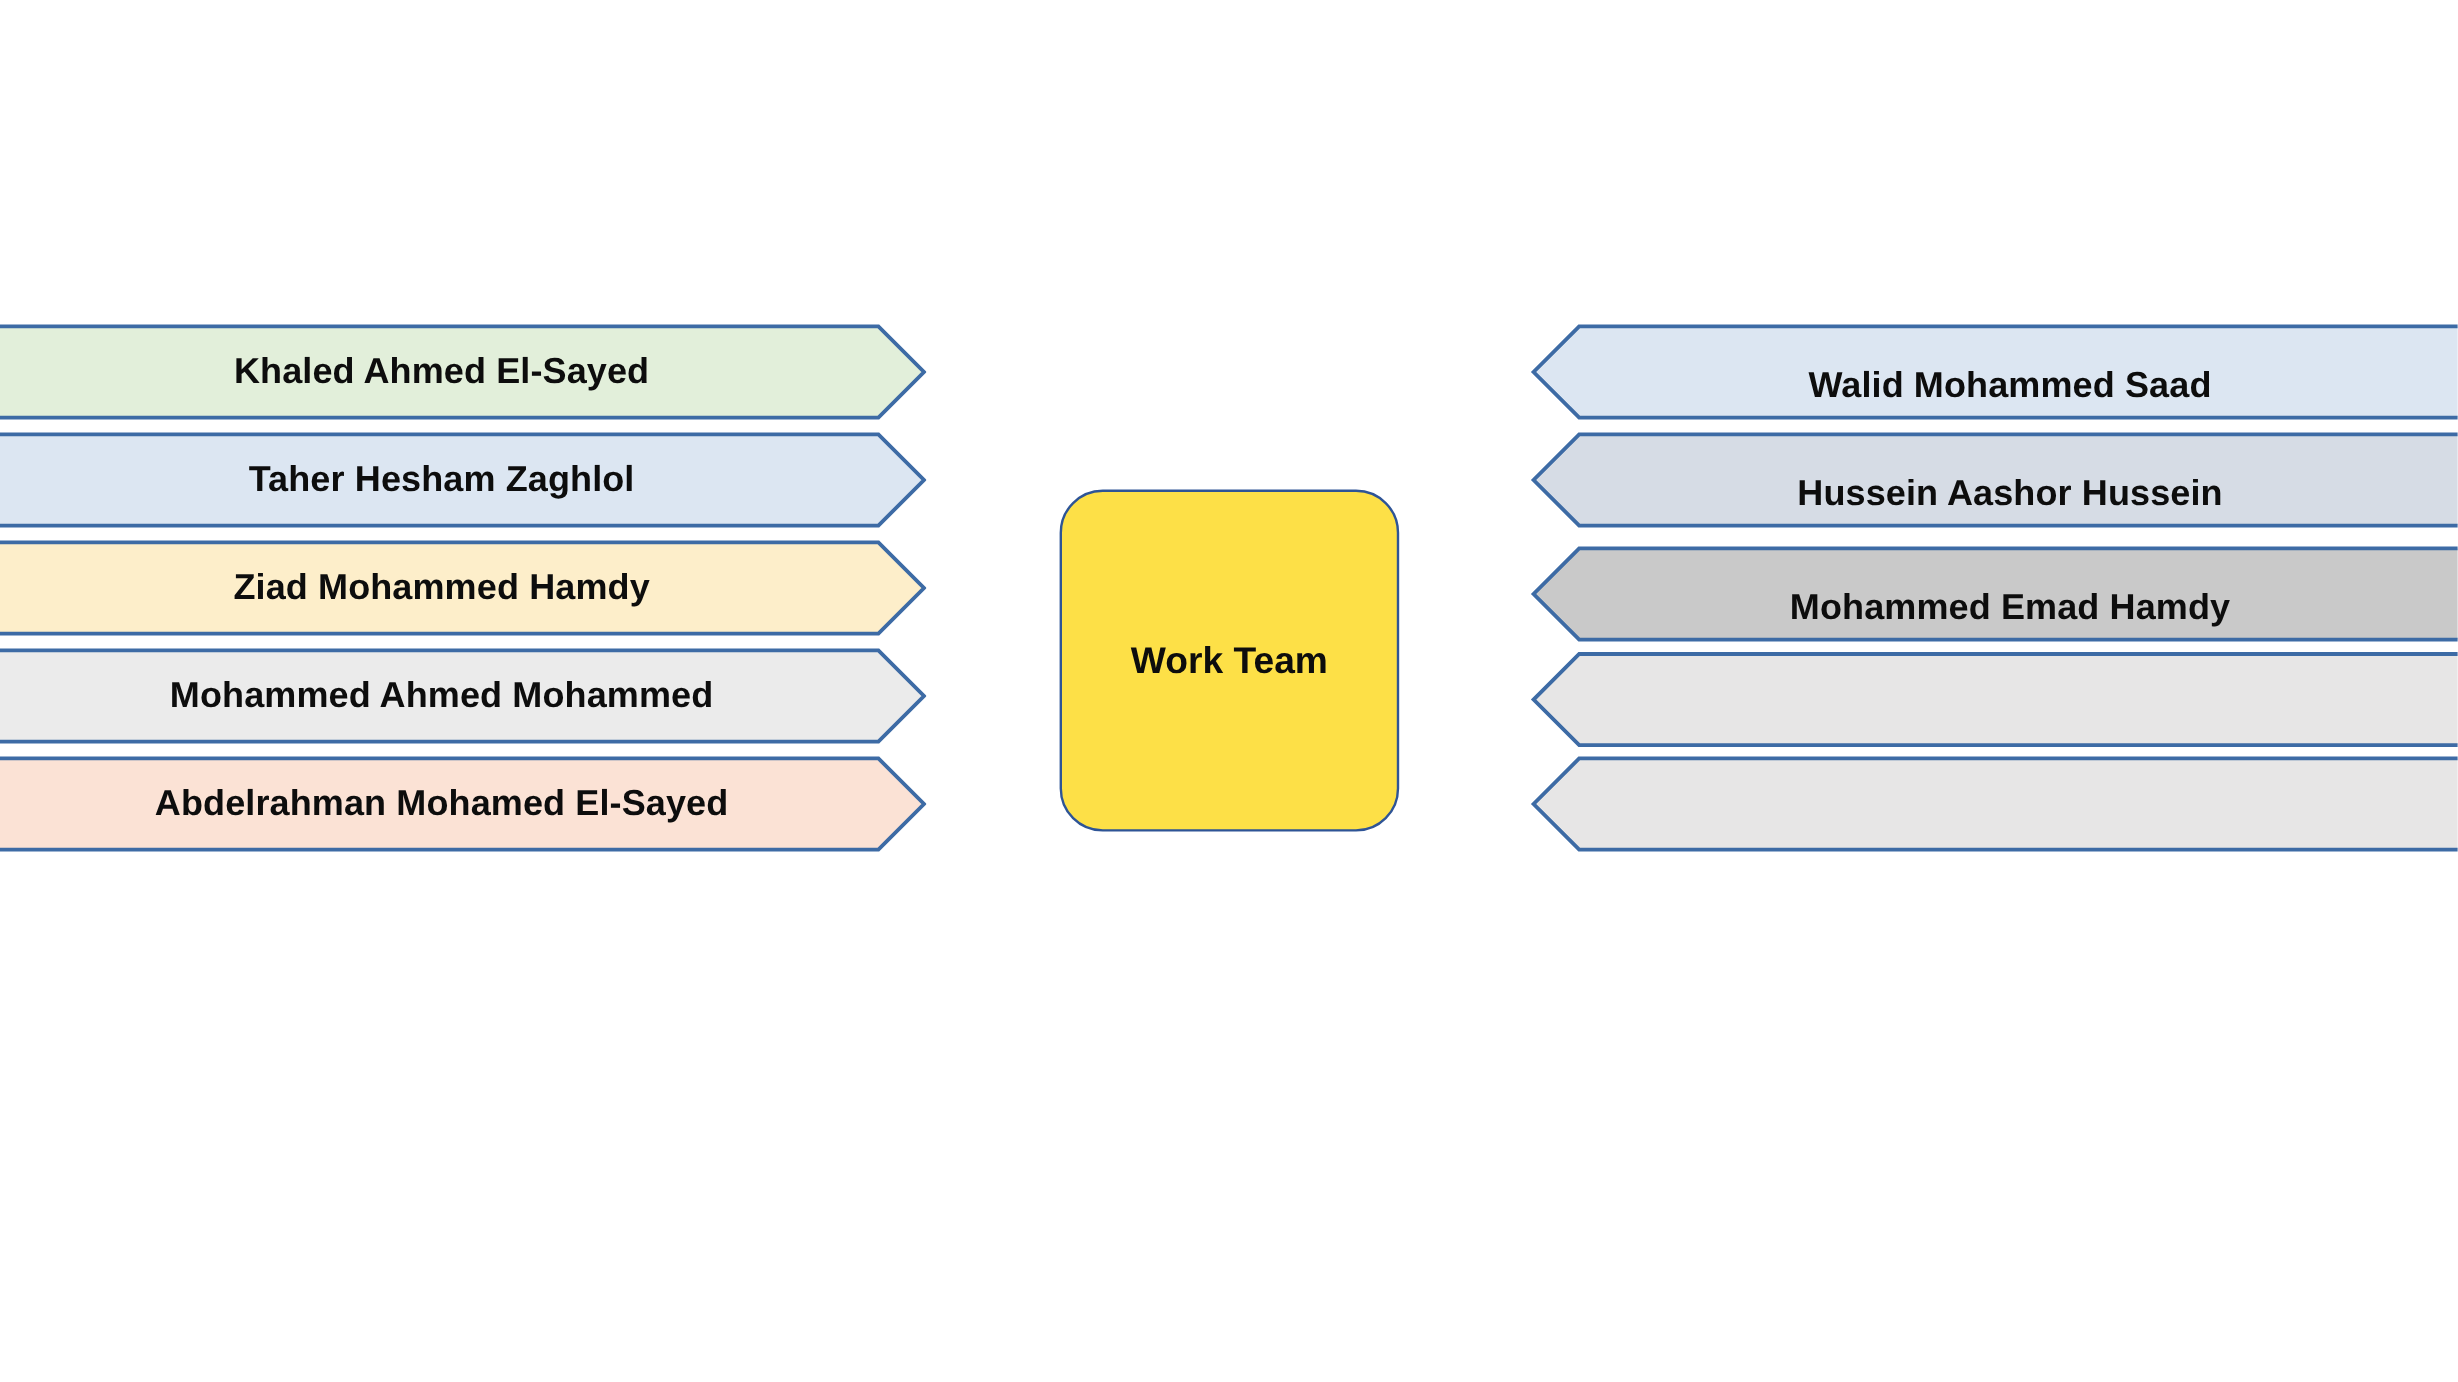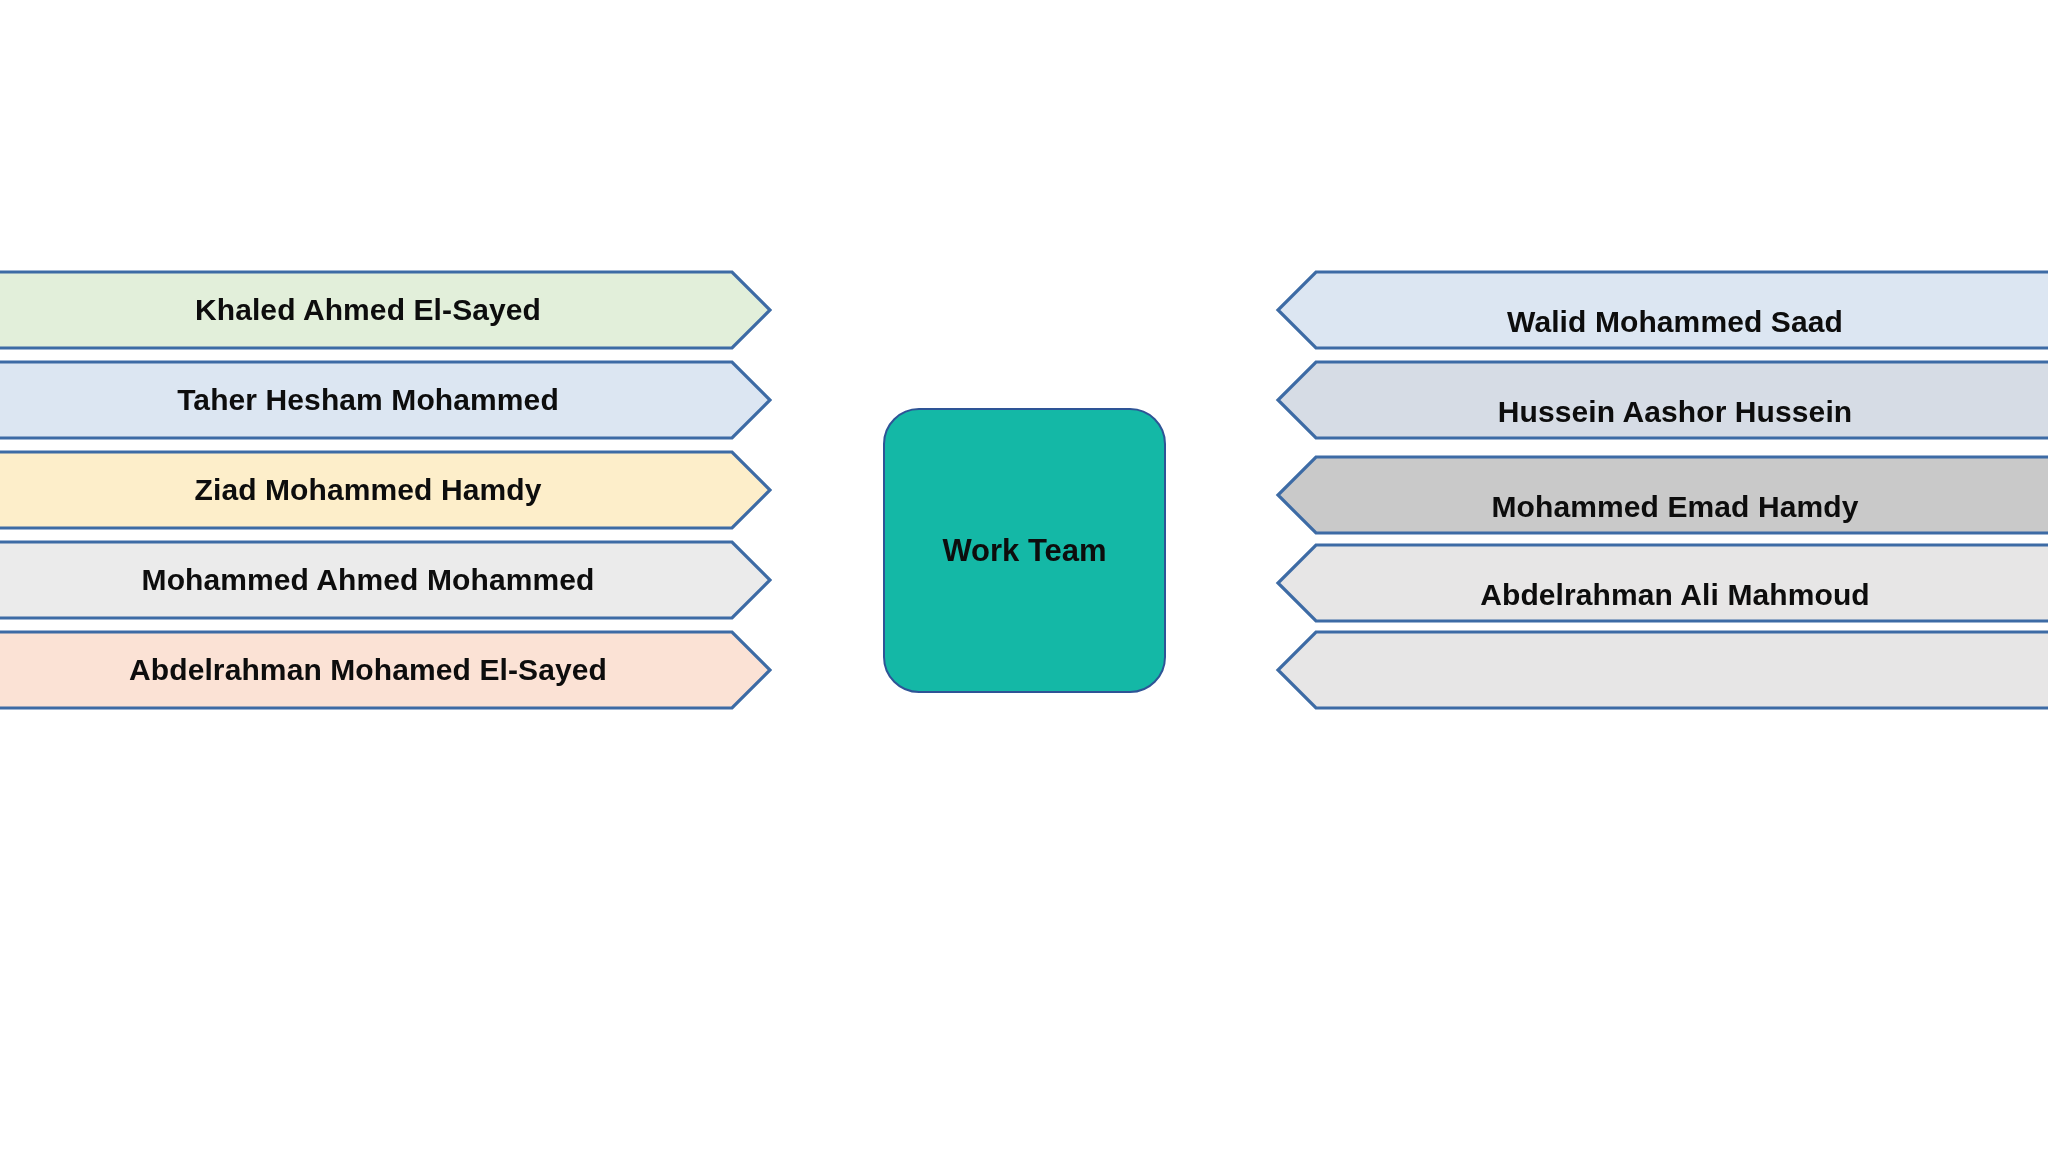--- a/index.html
+++ b/index.html
@@ -74,21 +74,21 @@
 
   #center-node {
     position: absolute;
     left: 883px;
     top: 408px;
     width: 283px;
     height: 285px;
     box-sizing: border-box;
     border: 2px solid #2e5496;
     border-radius: 36px;
-    background: #14b8a6;
+    background: #fde047;
     display: flex;
     align-items: center;
     justify-content: center;
   }
   #center-node .center-label {
     font-size: 31px;
     font-weight: bold;
     color: #0d0d0d;
     white-space: nowrap;
   }
@@ -102,21 +102,21 @@
     <svg viewBox="0 0 782 80" preserveAspectRatio="none">
       <polygon points="2,2 742,2 780,40 742,78 2,78" stroke="#3d6ba5" stroke-width="3.2" stroke-linejoin="miter" fill="#e2efda"></polygon>
     </svg>
     <span class="chevron-label">Khaled Ahmed El-Sayed</span>
   </div>
 
   <div class="chevron left-col" style="top:360px">
     <svg viewBox="0 0 782 80" preserveAspectRatio="none">
       <polygon points="2,2 742,2 780,40 742,78 2,78" stroke="#3d6ba5" stroke-width="3.2" stroke-linejoin="miter" fill="#dce6f2"></polygon>
     </svg>
-    <span class="chevron-label">Taher Hesham Mohammed</span>
+    <span class="chevron-label">Taher Hesham Zaghlol</span>
   </div>
 
   <div class="chevron left-col" style="top:450px">
     <svg viewBox="0 0 782 80" preserveAspectRatio="none">
       <polygon points="2,2 742,2 780,40 742,78 2,78" stroke="#3d6ba5" stroke-width="3.2" stroke-linejoin="miter" fill="#fdeeca"></polygon>
     </svg>
     <span class="chevron-label">Ziad Mohammed Hamdy</span>
   </div>
 
   <div class="chevron left-col" style="top:540px">
@@ -155,21 +155,20 @@
     <svg viewBox="0 0 784 80" preserveAspectRatio="none">
       <polygon points="782,2 42,2 4,40 42,78 782,78" stroke="#3d6ba5" stroke-width="3.2" stroke-linejoin="miter" fill="#c9c9c9"></polygon>
     </svg>
     <span class="chevron-label">Mohammed Emad Hamdy</span>
   </div>
 
   <div class="chevron right-col" style="top:543px">
     <svg viewBox="0 0 784 80" preserveAspectRatio="none">
       <polygon points="782,2 42,2 4,40 42,78 782,78" stroke="#3d6ba5" stroke-width="3.2" stroke-linejoin="miter" fill="#e7e6e6"></polygon>
     </svg>
-    <span class="chevron-label">Abdelrahman Ali Mahmoud</span>
   </div>
 
   <div class="chevron right-col" style="top:630px">
     <svg viewBox="0 0 784 80" preserveAspectRatio="none">
       <polygon points="782,2 42,2 4,40 42,78 782,78" stroke="#3d6ba5" stroke-width="3.2" stroke-linejoin="miter" fill="#e7e6e6"></polygon>
     </svg>
   </div>
 
 </div>
 

